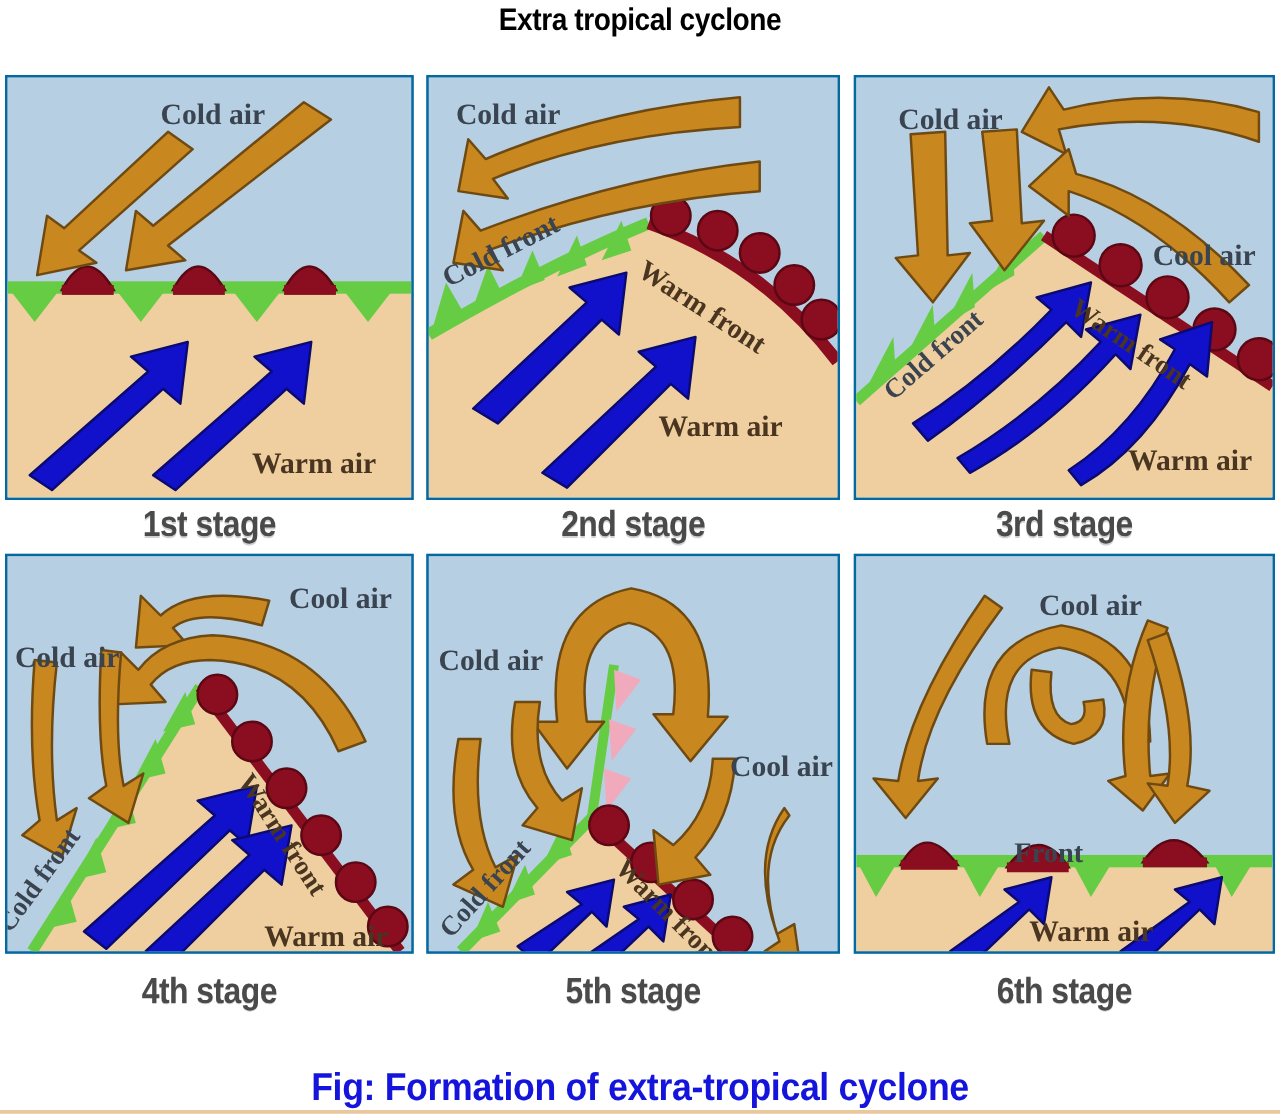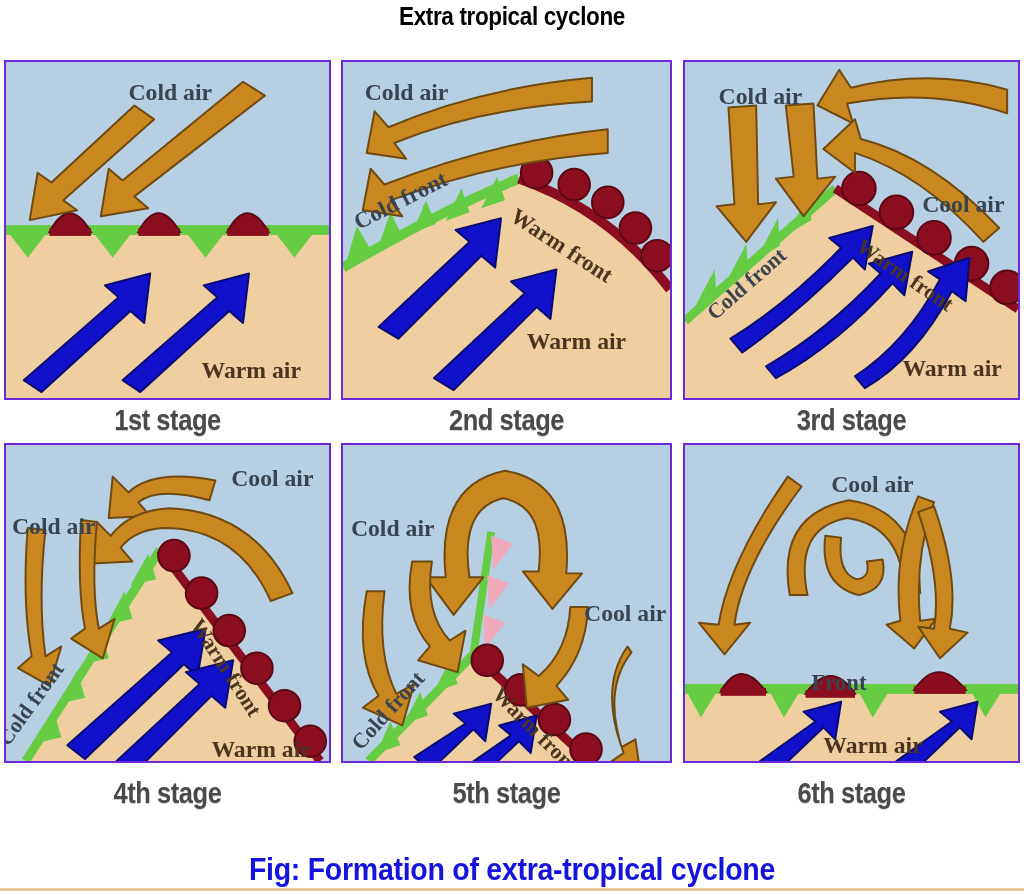--- a/index.html
+++ b/index.html
@@ -7,21 +7,21 @@
     width:1024px;height:894px;background:#ffffff;overflow:hidden;
     font-family:"Liberation Sans",sans-serif;position:relative;
   }
   #title{
     position:absolute;left:0;top:2px;width:1024px;text-align:center;
     font-family:"Liberation Sans",sans-serif;
     font-weight:bold;font-size:25px;color:#000000;
     letter-spacing:-0.4px;
     transform:scaleX(0.9);
   }
-  .panel{position:absolute;border:2px solid #6d28d9;box-sizing:border-box;background:#b7cfe2;}
+  .panel{position:absolute;border:2px solid #0369a1;box-sizing:border-box;background:#b7cfe2;}
   .panel svg{display:block;width:100%;height:100%;}
   .stage{
     position:absolute;text-align:center;
     font-family:"Liberation Sans",sans-serif;
     font-weight:bold;font-size:29px;color:#4a4a4a;
     transform:scaleX(0.88);letter-spacing:-0.5px;
     text-shadow:0 1px 0 rgba(0,0,0,.18);
   }
   #caption{
     position:absolute;left:0;top:852px;width:1024px;text-align:center;

